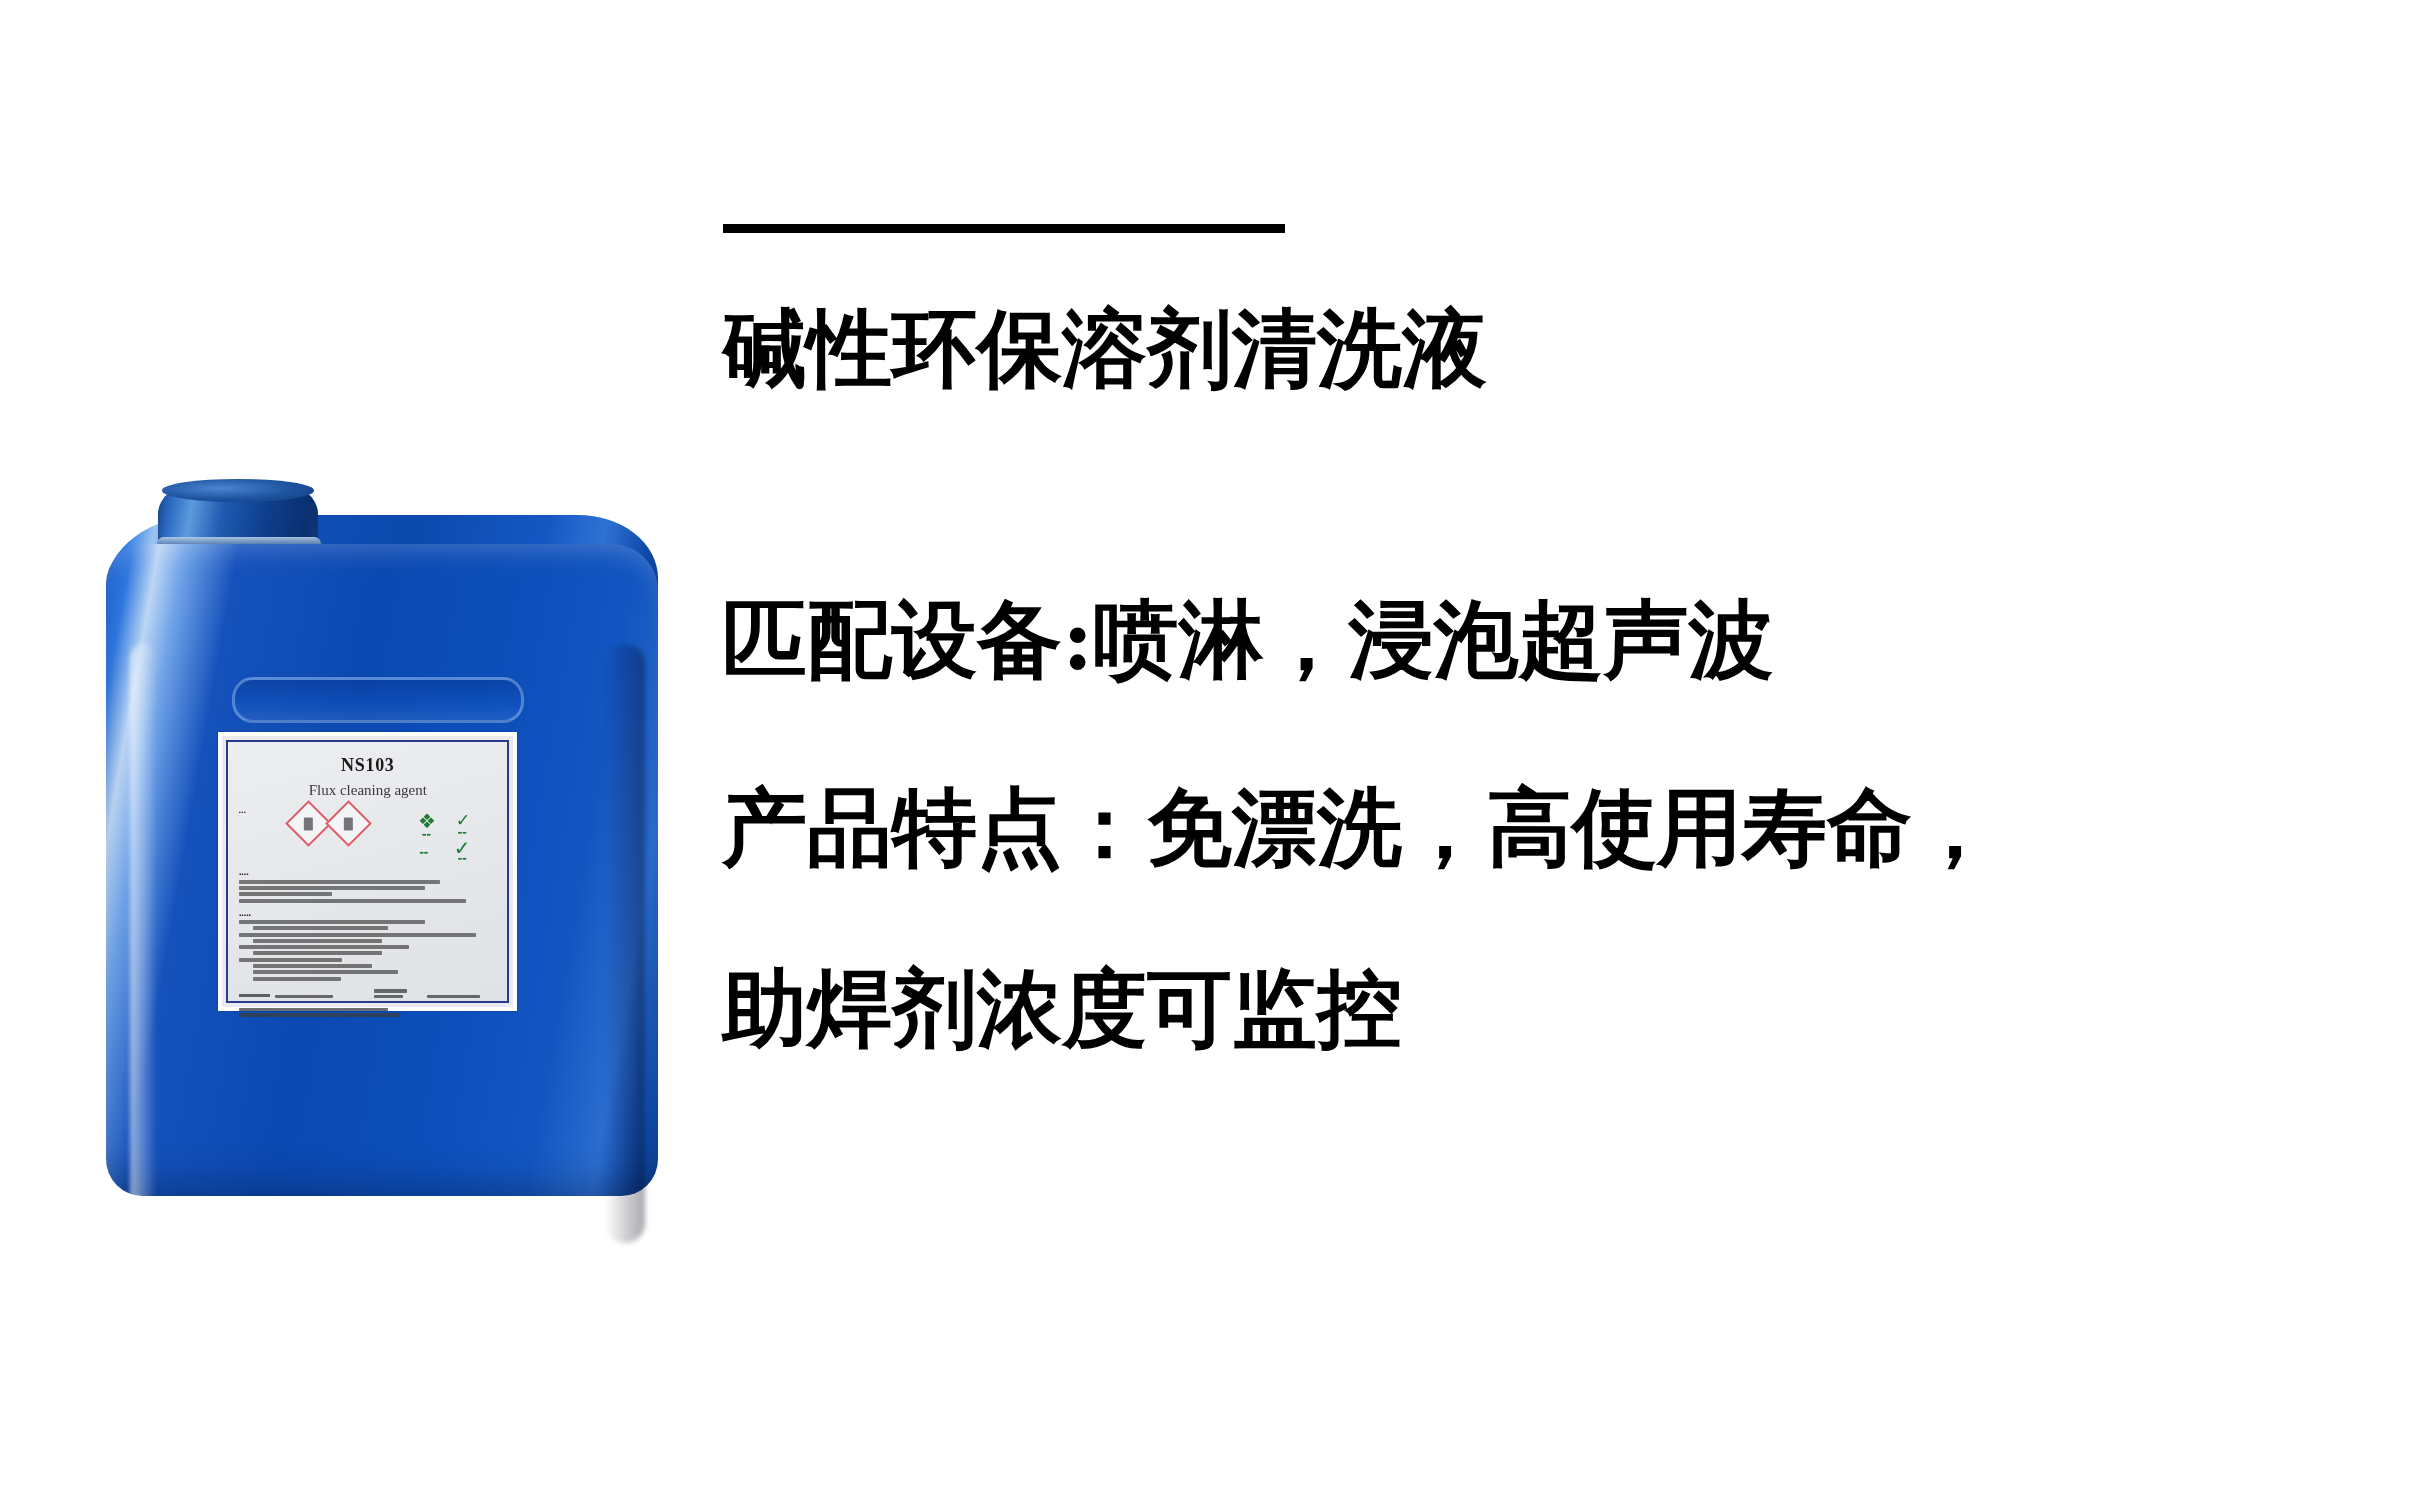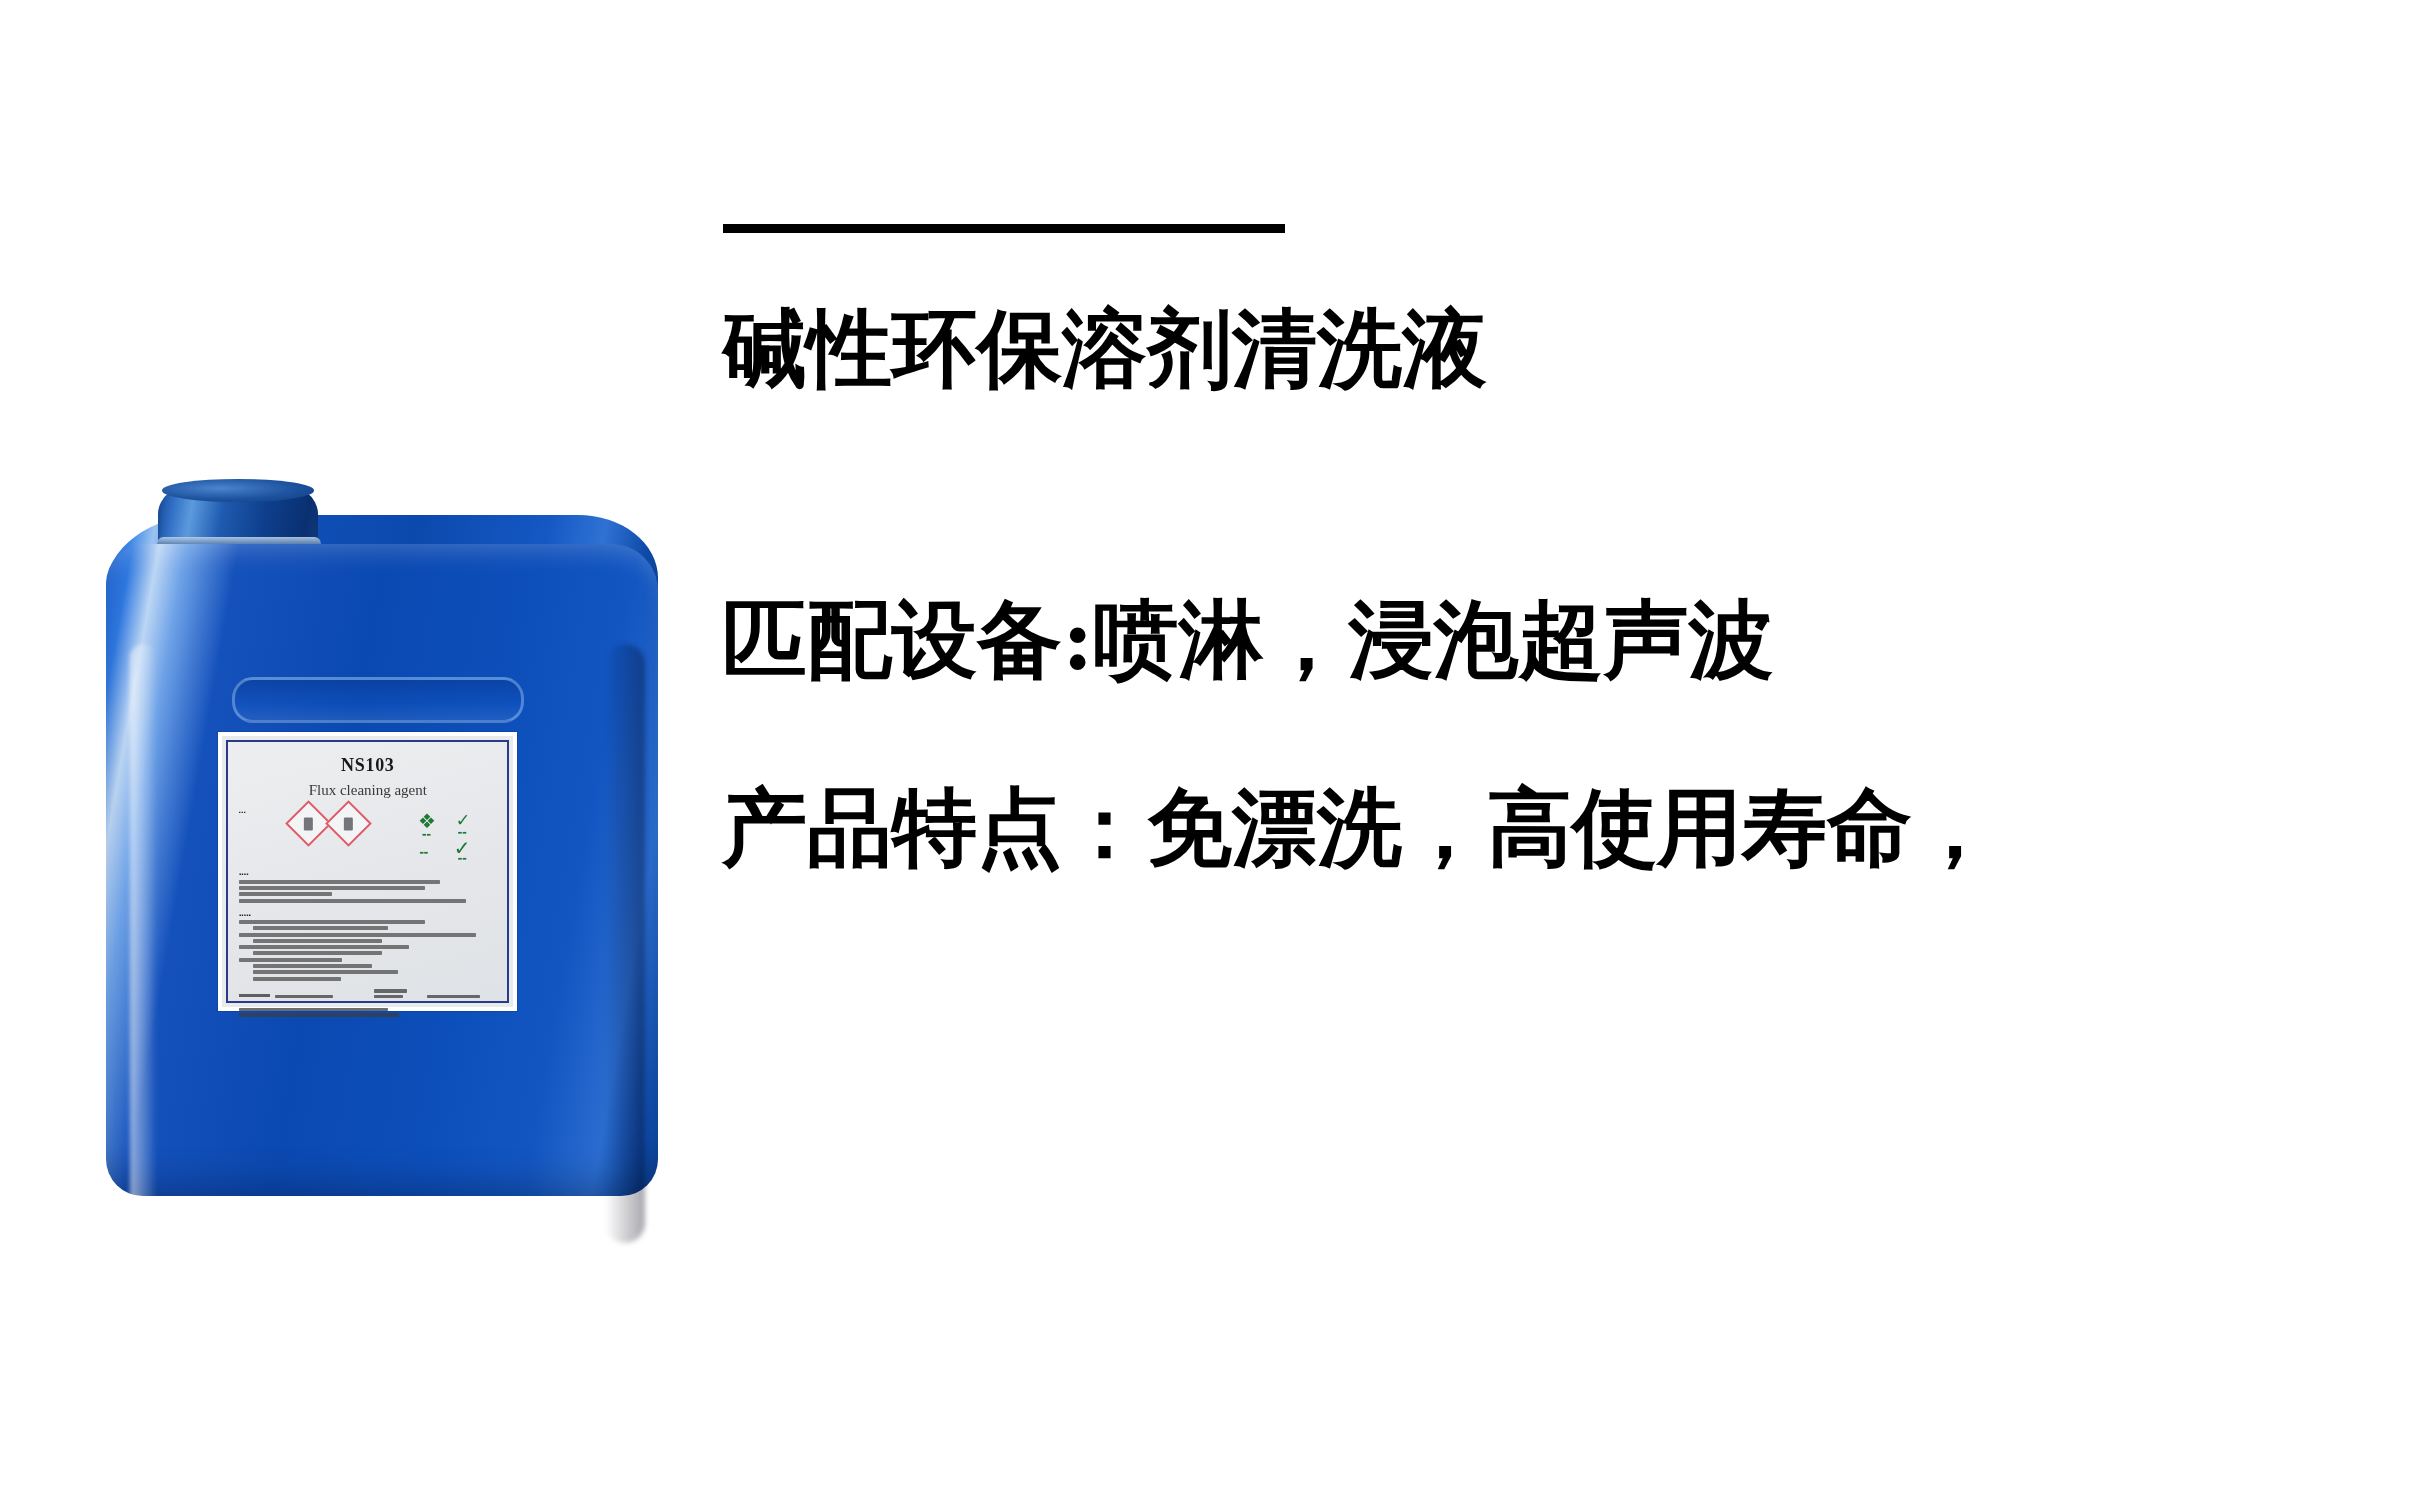--- a/index.html
+++ b/index.html
@@ -412,14 +412,15 @@
 
   <div class="desc-spacer"></div>
 
   <div class="desc-spacer"></div>
   <p class="desc-line">匹配设备:喷淋，浸泡超声波</p>
 
   <div class="desc-spacer"></div>
   <p class="desc-line">产品特点：免漂洗，高使用寿命，</p>
 
   <div class="desc-spacer-last"></div>
+  <p class="desc-line">助焊剂浓度可监控</p>
 </div>
 
 
 </body></html>

